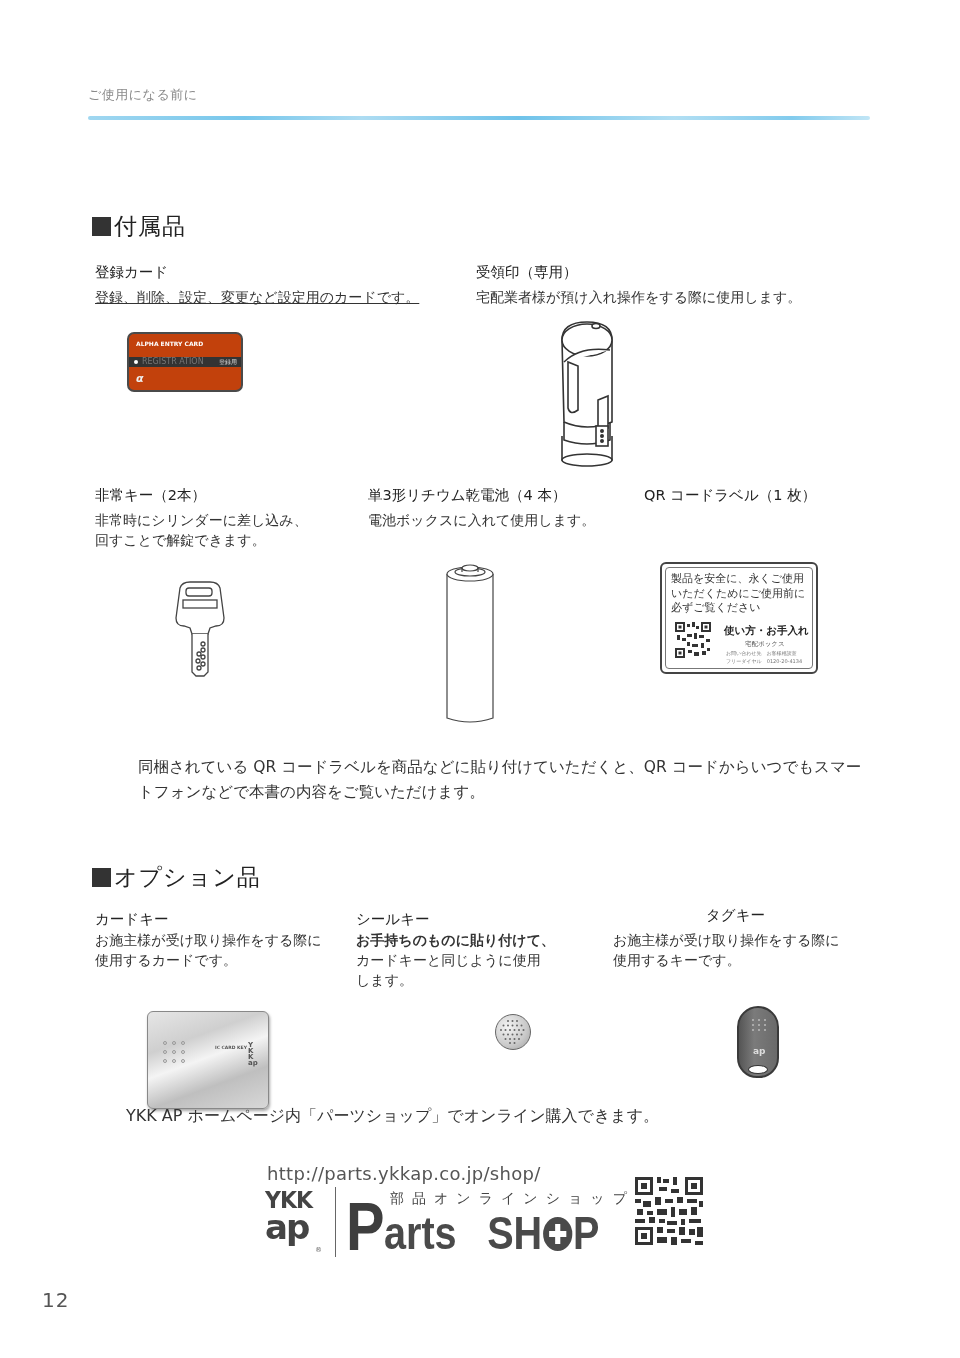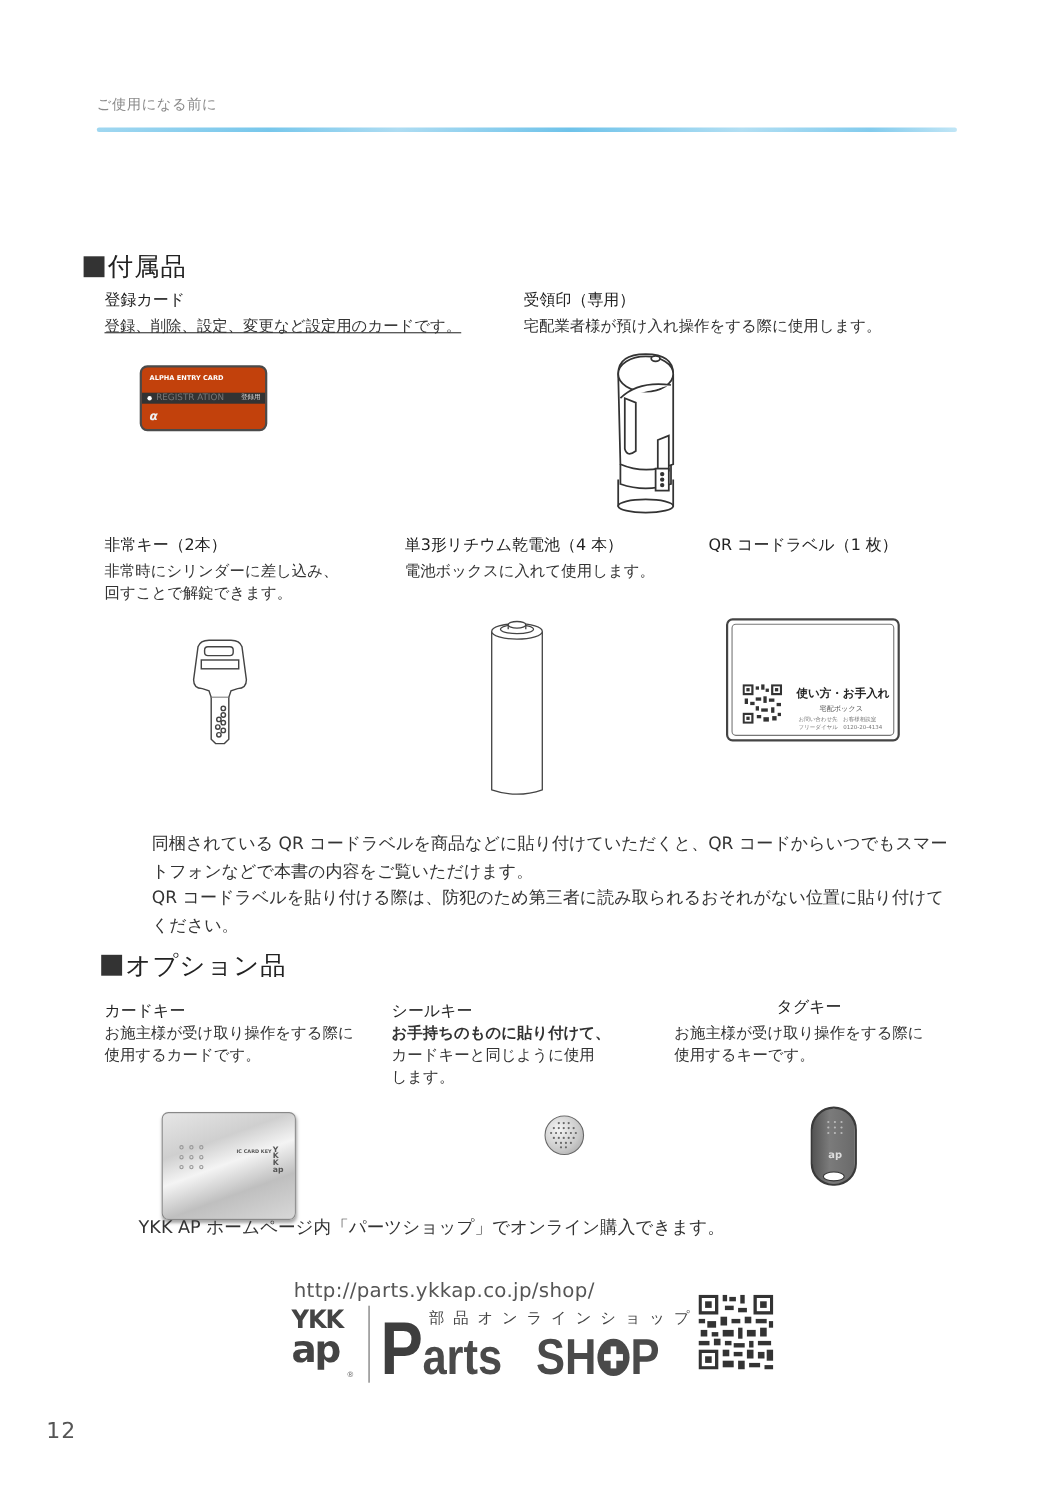--- a/index.html
+++ b/index.html
@@ -62,21 +62,21 @@
   .shop-plus { display: inline-block; width: 34px; height: 34px; border-radius: 50%; background: #4a4a4a; position: relative; vertical-align: -2px; margin: 0 1px; }
   .shop-plus::before { content: ""; position: absolute; left: 14px; top: 7px; width: 6px; height: 20px; background: #fff; }
   .shop-plus::after { content: ""; position: absolute; left: 7px; top: 14px; width: 20px; height: 6px; background: #fff; }
 </style>
 </head>
 <body>
 
 <div class="abs section-header" style="left:88px; top:86px;">ご使用になる前に</div>
 <div class="abs header-rule" style="left:88px; top:116px; width:782px;"></div>
 
-<div class="abs h2" style="left:76px; top:211px;margin-top:16px;">
+<div class="abs h2" style="left:92px; top:211px;">
   <span class="sq"></span>
   <span>付属品</span>
 </div>
 
 <div class="abs" style="left:95px; top:263px;">
   <div class="item-title">登録カード</div>
   <div class="item-desc" style="margin-top:5px;text-decoration:underline;">登録、削除、設定、変更など設定用のカードです。</div>
 </div>
 <div class="abs reg-card" style="left:127px; top:332px;">
   <div class="t1">ALPHA ENTRY CARD</div>
@@ -143,20 +143,25 @@
     <ellipse cx="26" cy="8" rx="8" ry="3"></ellipse>
     <path d="M18 8 L18 12 M34 8 L34 12"></path>
   </g>
 </svg>
 
 <div class="abs" style="left:644px; top:486px;">
   <div class="item-title">QR コードラベル（1 枚）</div>
 </div>
 <div class="abs qr-label" style="left:660px; top:562px;">
   <div class="inner"></div>
+  <div class="txt">
+    <div>製品を安全に、永くご使用</div>
+    <div>いただくためにご使用前に</div>
+    <div>必ずご覧ください</div>
+  </div>
   <svg class="abs" style="left:13px; top:58px;" width="36" height="36" viewBox="0 0 36 36">
     <rect x="0" y="0" width="36" height="36" fill="#fff"></rect>
     <g fill="#333">
       <rect x="0" y="0" width="10" height="10"></rect>
         <rect x="26" y="0" width="10" height="10"></rect>
         <rect x="0" y="26" width="10" height="10"></rect>
       <rect x="12" y="2" width="3" height="3"></rect>
         <rect x="17" y="0" width="3" height="5"></rect>
         <rect x="21" y="4" width="3" height="3"></rect>
       <rect x="12" y="12" width="5" height="3"></rect>
@@ -185,21 +190,20 @@
       </g>
   </svg>
   <div class="how">使い方・お手入れ</div>
   <div class="sub1">宅配ボックス</div>
   <div class="sub2">お問い合わせ先　お客様相談室</div>
   <div class="sub3">フリーダイヤル　0120-20-4134</div>
 </div>
 
 <div class="abs note" style="left:138px; top:755px;">
   <p>同梱されている QR コードラベルを商品などに貼り付けていただくと、QR コードからいつでもスマートフォンなどで本書の内容をご覧いただけます。</p>
-  <p>QR コードラベルを貼り付ける際は、防犯のため第三者に読み取られるおそれがない位置に貼り付けてください。</p>
 </div>
 
 <div class="abs h2" style="left:92px; top:862px;">
   <span class="sq"></span>
   <span>オプション品</span>
 </div>
 
 <div class="abs" style="left:95px; top:910px;">
   <div class="item-title">カードキー</div>
   <div class="item-desc" style="margin-top:1px;">お施主様が受け取り操作をする際に</div>

